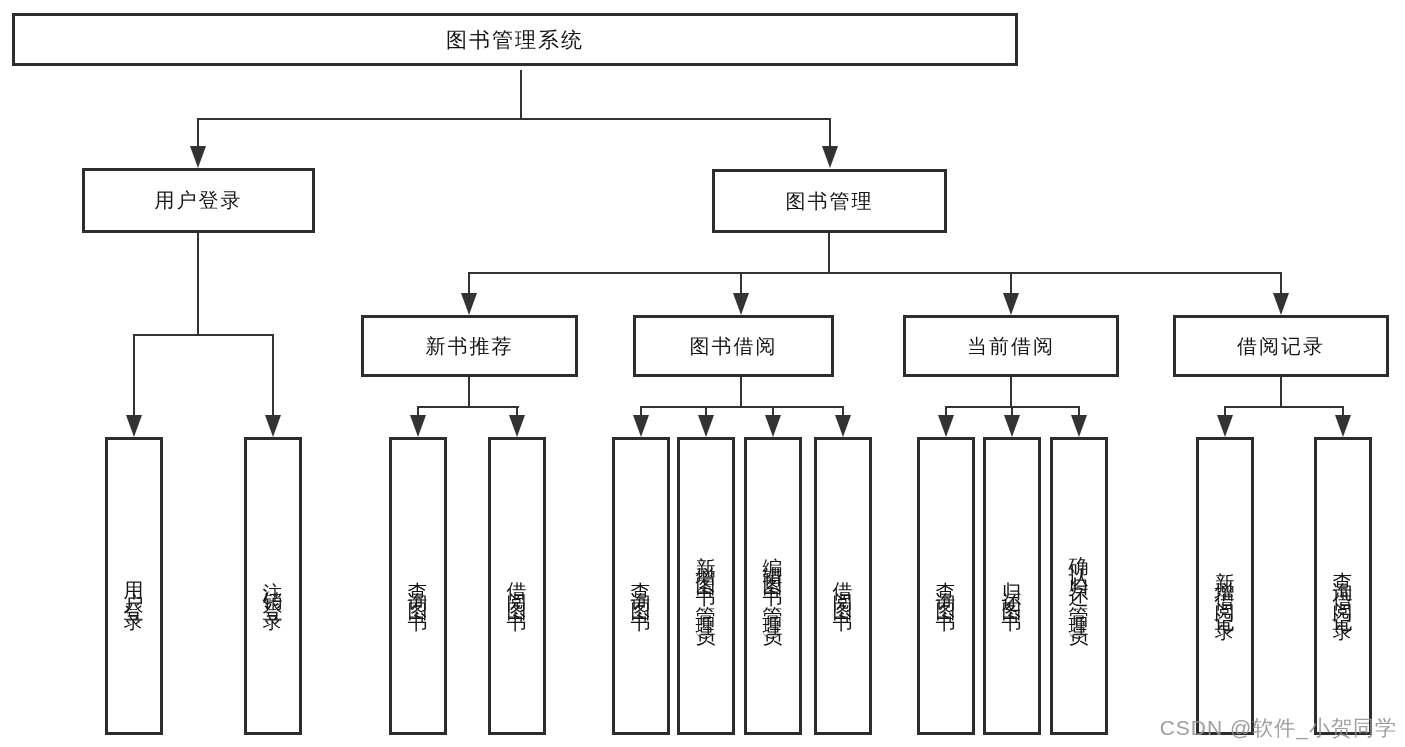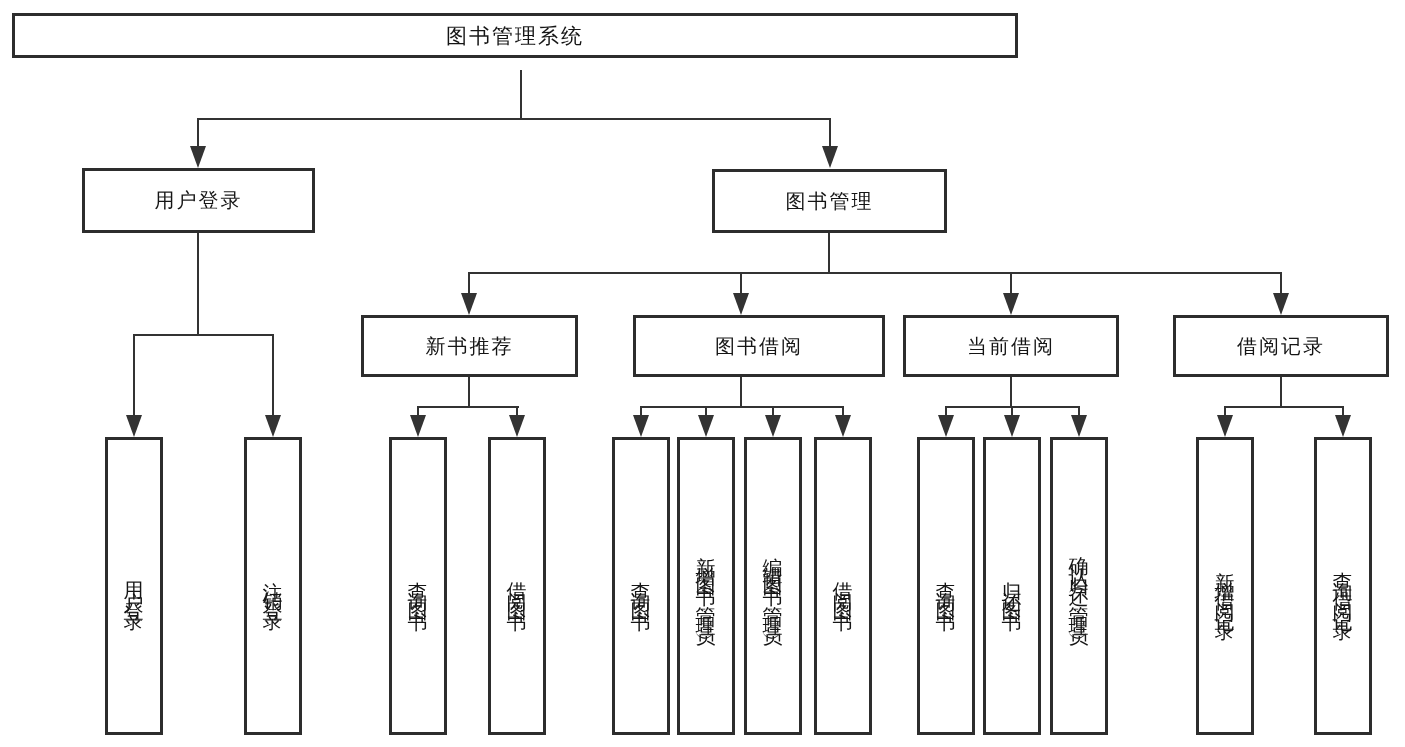--- a/index.html
+++ b/index.html
@@ -32,29 +32,29 @@
     position:absolute; right:8px; bottom:5px;
     color:rgba(148,148,148,0.9); font-size:21px; letter-spacing:1px;
     z-index:10;
   }
 </style>
 </head>
 <body>
 
 <div id="canvas">
 
-  <div class="node root" style="left:12px; top:13px; width:1006px; height:45px;">图书管理系统</div>
+  <div class="node root" style="left:12px; top:13px; width:1006px; height:53px;">图书管理系统</div>
 
   <div class="node" style="left:82px; top:168px; width:233px; height:65px;">用户登录</div>
 
   <div class="node" style="left:361px; top:315px; width:217px; height:62px;">新书推荐</div>
 
   <div class="node" style="left:712px; top:169px; width:235px; height:64px;">图书管理</div>
 
-  <div class="node" style="left:633px; top:315px; width:252px; height:62px;">图书借阅</div>
+  <div class="node" style="left:633px; top:315px; width:201px; height:62px;">图书借阅</div>
 
   <div class="node" style="left:1173px; top:315px; width:216px; height:62px;">借阅记录</div>
 
   <div class="node" style="left:903px; top:315px; width:216px; height:62px;">当前借阅</div>
 
   <div class="node leaf" style="left:105px; top:437px; width:58px; height:298px;">用户登录</div>
   <div class="node leaf" style="left:244px; top:437px; width:58px; height:298px;">注销登录</div>
 
   <div class="node leaf" style="left:389px; top:437px; width:58px; height:298px;">查询图书</div>
   <div class="node leaf" style="left:488px; top:437px; width:58px; height:298px;">借阅图书</div>
@@ -123,14 +123,15 @@
   <div class="vline" style="left:1078px; top:406px; height:11px;"></div>
   <div class="arrow" style="left:1071px; top:415px;"></div>
 
   <div class="vline" style="left:1280px; top:377px; height:31px;"></div>
   <div class="hline" style="left:1224px; top:406px; width:120px;"></div>
   <div class="vline" style="left:1224px; top:406px; height:11px;"></div>
   <div class="arrow" style="left:1217px; top:415px;"></div>
   <div class="vline" style="left:1342px; top:406px; height:11px;"></div>
   <div class="arrow" style="left:1335px; top:415px;"></div>
 
+  <div class="watermark">CSDN @软件_小贺同学</div>
 
 </div>
 
 </body></html>

